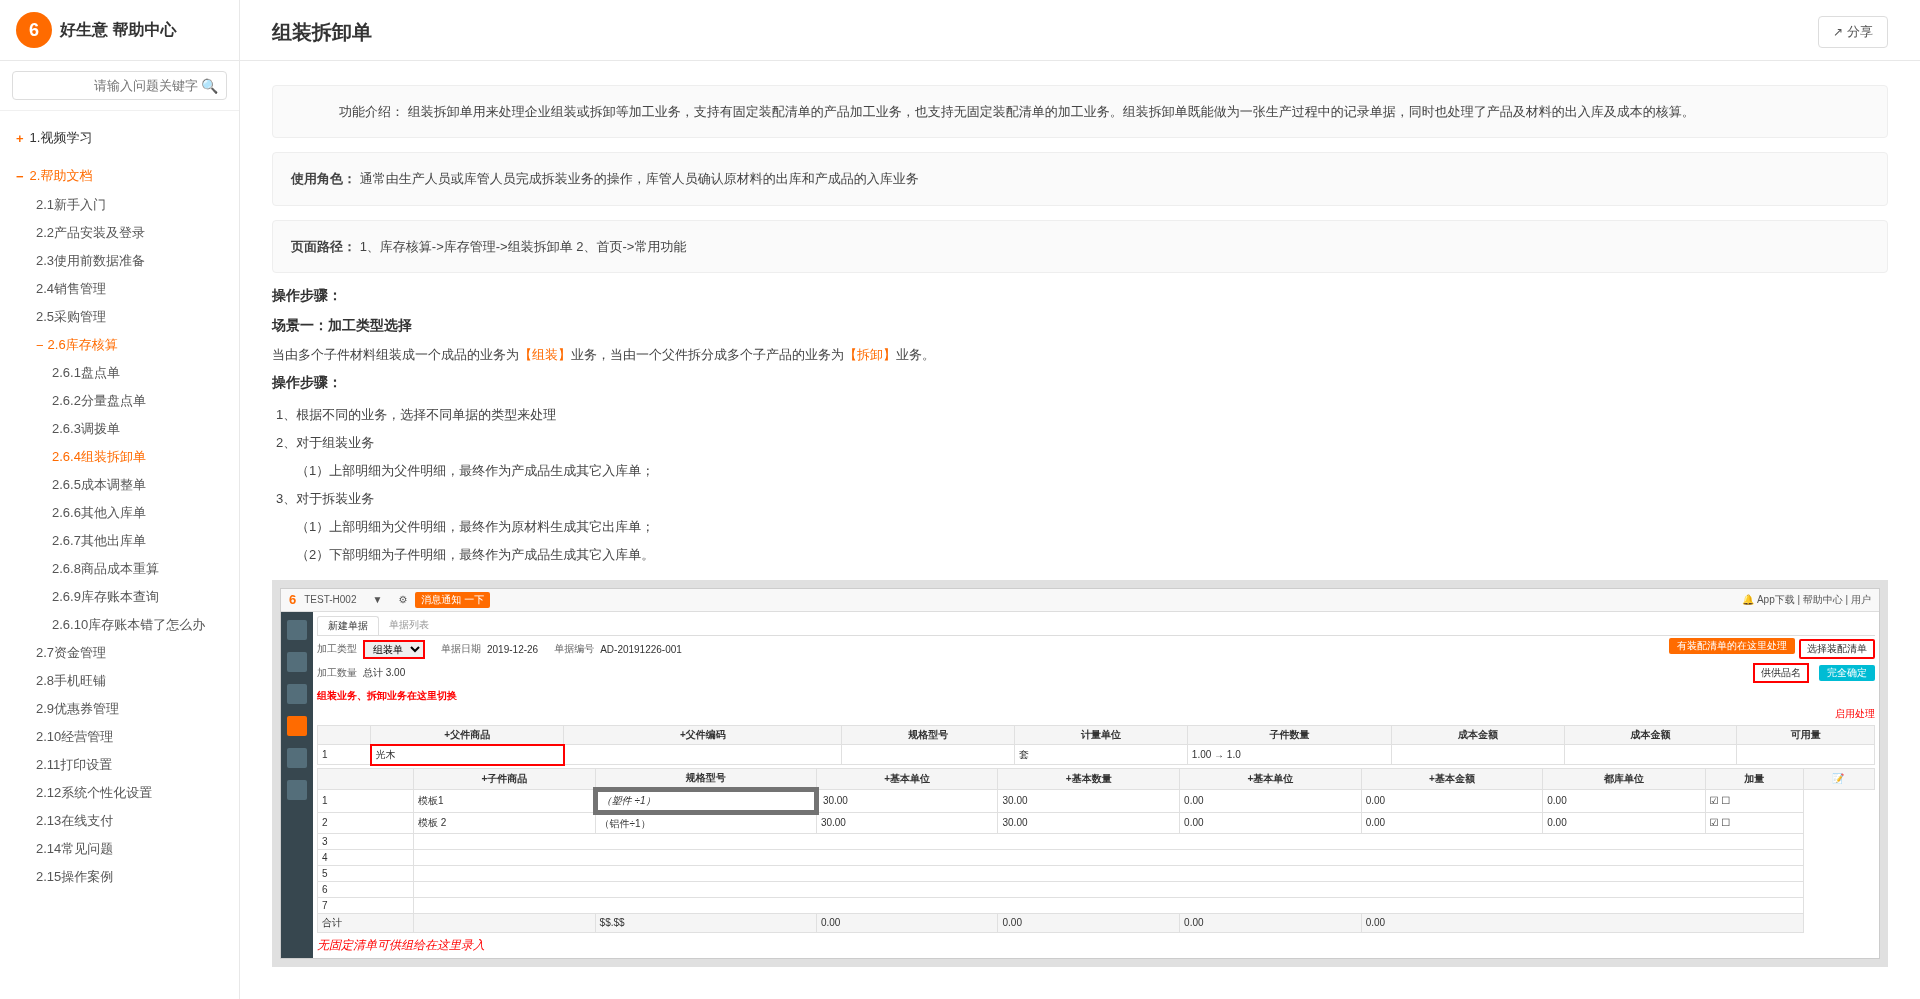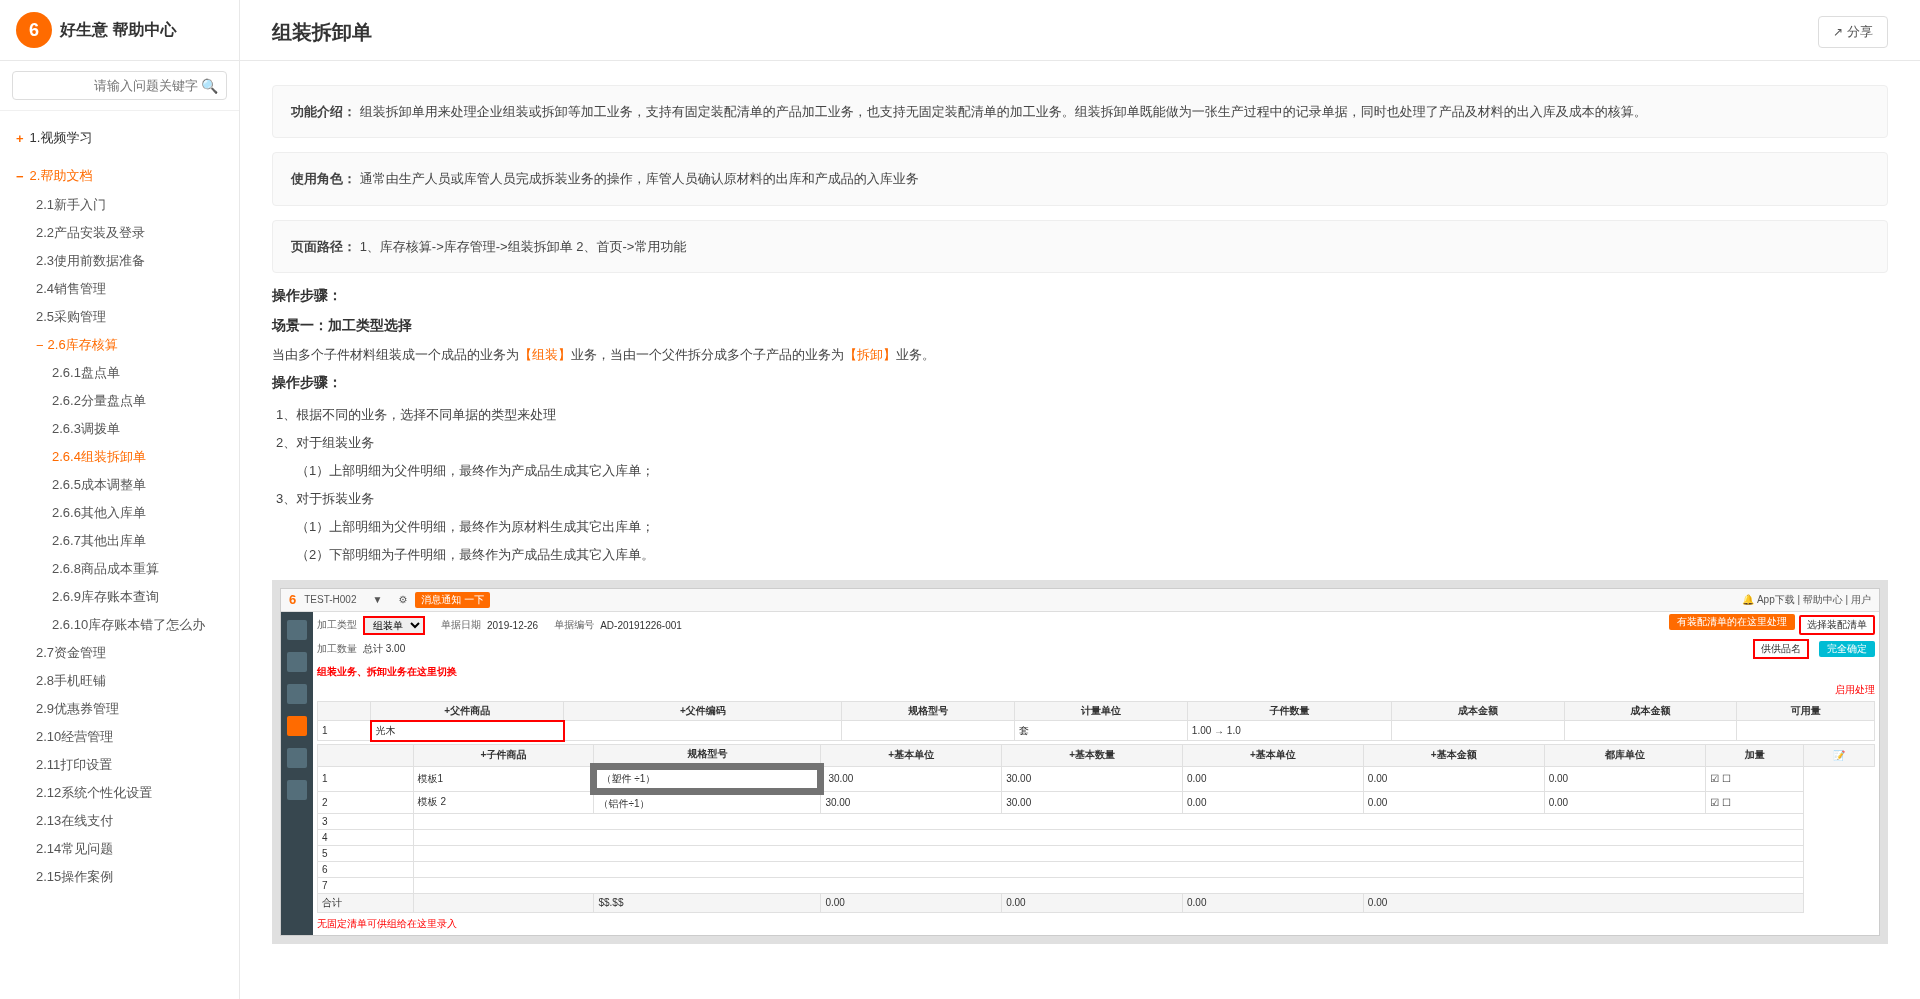--- a/index.html
+++ b/index.html
@@ -240,21 +240,21 @@
   <div class="main-header">
     <h1 class="page-title">组装拆卸单</h1>
     <button class="share-btn">
       <span style="font-size:12px;">↗</span>
       <span>分享</span>
     </button>
   </div>
   <div class="main-content">
 
     <div class="info-block">
-      <span style="font-weight:bold;">功能介绍：</span>
+      <span style="font-weight:normal;margin-left:48px;">功能介绍：</span>
       <span>组装拆卸单用来处理企业组装或拆卸等加工业务，支持有固定装配清单的产品加工业务，也支持无固定装配清单的加工业务。组装拆卸单既能做为一张生产过程中的记录单据，同时也处理了产品及材料的出入库及成本的核算。</span>
     </div>
 
     <div class="info-block">
       <span style="font-weight:bold;">使用角色：</span>
       <span>通常由生产人员或库管人员完成拆装业务的操作，库管人员确认原材料的出库和产成品的入库业务</span>
     </div>
 
     <div class="info-block">
       <span style="font-weight:bold;">页面路径：</span>
@@ -300,20 +300,24 @@
             <div style="width:20px;height:20px;background:#546e7a;border-radius:2px;"></div>
             <div style="width:20px;height:20px;background:#546e7a;border-radius:2px;"></div>
             <div style="width:20px;height:20px;background:#546e7a;border-radius:2px;"></div>
             <div style="width:20px;height:20px;background:#ff6b00;border-radius:2px;"></div>
             <div style="width:20px;height:20px;background:#546e7a;border-radius:2px;"></div>
             <div style="width:20px;height:20px;background:#546e7a;border-radius:2px;"></div>
           </div>
 
           <div style="flex:1; padding:4px;">
 
+            <div style="display:flex; border-bottom:1px solid #ddd; margin-bottom:4px;">
+              <div style="background:#fff;border:1px solid #ddd;border-bottom:none;padding:2px 10px;font-size:10px;border-radius:3px 3px 0 0;">新建单据</div>
+              <div style="padding:2px 10px;font-size:10px;color:#999;">单据列表</div>
+            </div>
 
             <div style="display:flex;align-items:center;gap:6px;margin-bottom:4px;position:relative;">
               <span style="font-size:10px;color:#666;">加工类型</span>
               <select style="border:2px solid #f00;font-size:10px;padding:1px 4px;">
                 <option>组装单</option>
                 <option>拆卸单</option>
               </select>
               <span style="font-size:10px;color:#666;margin-left:10px;">单据日期</span>
               <span style="font-size:10px;">2019-12-26</span>
               <span style="font-size:10px;color:#666;margin-left:10px;">单据编号</span>
@@ -385,21 +389,21 @@
                   <th style="border:1px solid #e0e0e0;padding:2px 4px;">+基本金额</th>
                   <th style="border:1px solid #e0e0e0;padding:2px 4px;">都库单位</th>
                   <th style="border:1px solid #e0e0e0;padding:2px 4px;">加量</th>
                   <th style="border:1px solid #e0e0e0;padding:2px 4px;">📝</th>
                 </tr>
               </thead>
               <tbody>
                 <tr>
                   <td style="border:1px solid #e0e0e0;padding:2px 4px;">1</td>
                   <td style="border:1px solid #e0e0e0;padding:2px 4px;">模板1</td>
-                  <td style="border:7px solid #737373;padding:2px 4px;">（塑件 ÷1）</td>
+                  <td style="border:5px solid #737373;padding:2px 4px;font-style:italic;">（塑件 ÷1）</td>
                   <td style="border:1px solid #e0e0e0;padding:2px 4px;">30.00</td>
                   <td style="border:1px solid #e0e0e0;padding:2px 4px;">30.00</td>
                   <td style="border:1px solid #e0e0e0;padding:2px 4px;">0.00</td>
                   <td style="border:1px solid #e0e0e0;padding:2px 4px;">0.00</td>
                   <td style="border:1px solid #e0e0e0;padding:2px 4px;">0.00</td>
                   <td style="border:1px solid #e0e0e0;padding:2px 4px;">☑ ☐</td>
                 </tr>
                 <tr>
                   <td style="border:1px solid #e0e0e0;padding:2px 4px;">2</td>
                   <td style="border:1px solid #e0e0e0;padding:2px 4px;">模板 2</td>
@@ -439,21 +443,21 @@
                   <td style="border:1px solid #e0e0e0;padding:2px 4px;">$$.$$</td>
                   <td style="border:1px solid #e0e0e0;padding:2px 4px;">0.00</td>
                   <td style="border:1px solid #e0e0e0;padding:2px 4px;">0.00</td>
                   <td style="border:1px solid #e0e0e0;padding:2px 4px;">0.00</td>
                   <td colspan="3" style="border:1px solid #e0e0e0;padding:2px 4px;">0.00</td>
                 </tr>
               </tfoot>
             </table>
 
             <div style="margin-top:4px;">
-              <span style="color:#f00;font-size:10px;">无固定清单可供组给在这里录入</span>
+              <span style="color:#f00;font-size:12px;font-style:italic;">无固定清单可供组给在这里录入</span>
             </div>
           </div>
         </div>
       </div>
     </div>
 
   </div>
 </div>
 
 </body></html>

